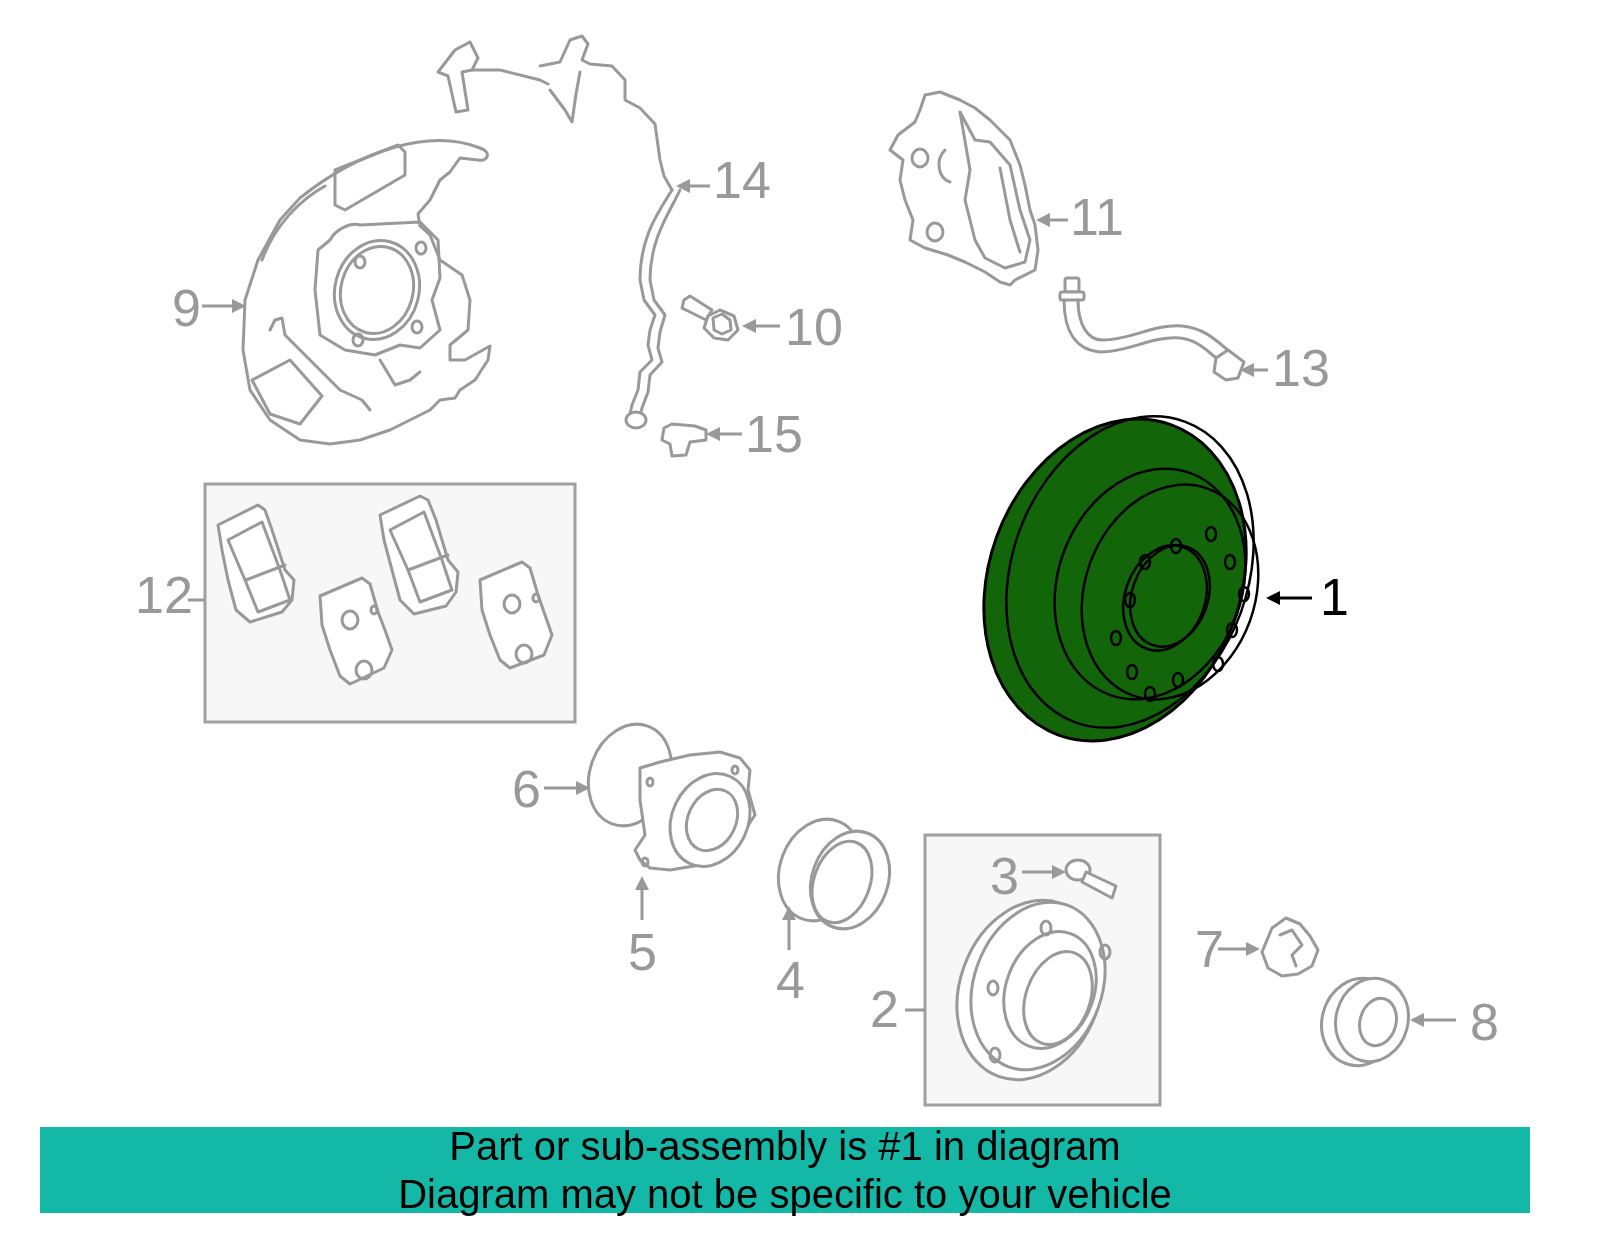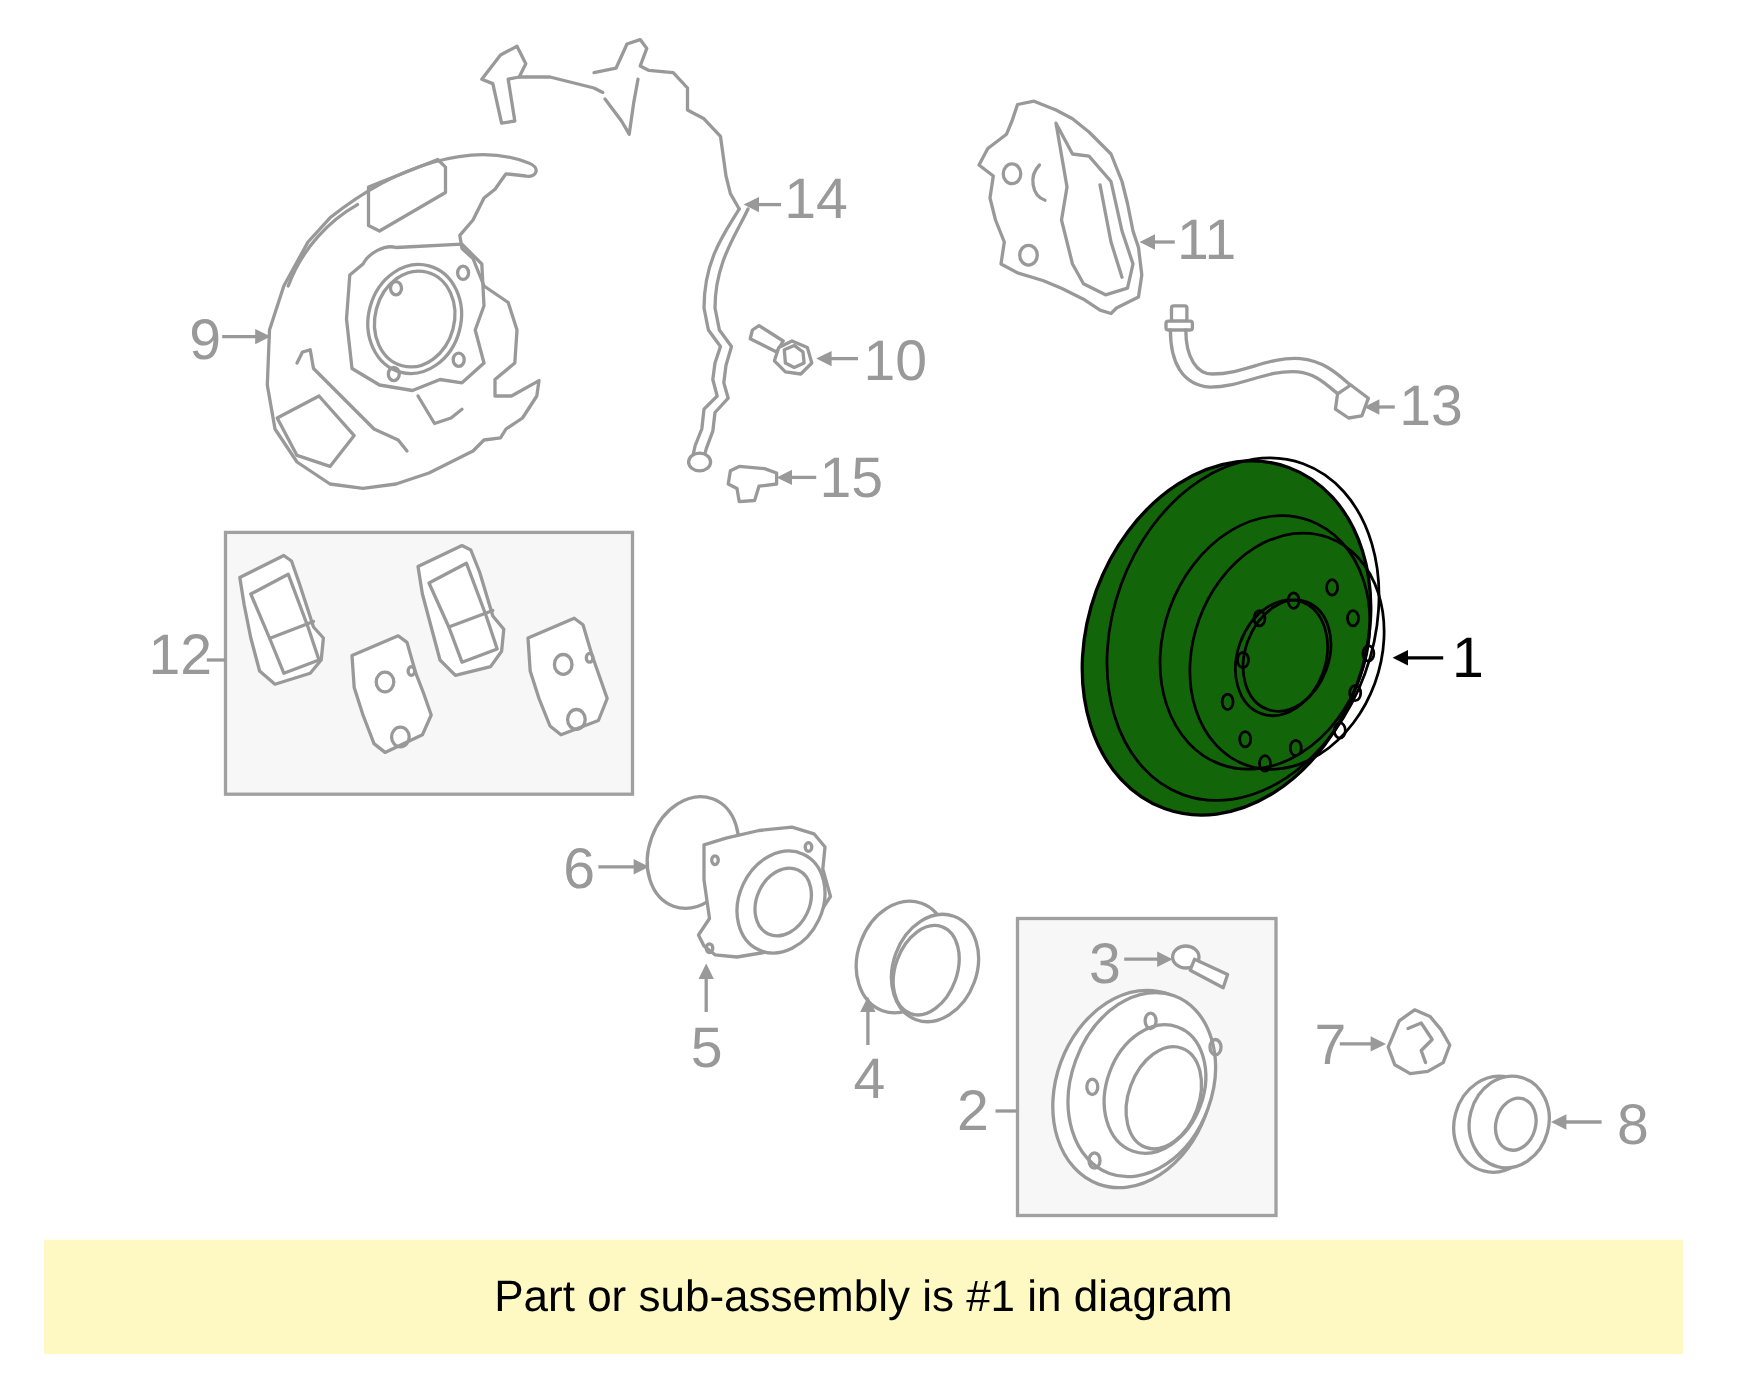--- a/index.html
+++ b/index.html
@@ -9,21 +9,21 @@
   .part-fill { fill: #ffffff; stroke: #999999; stroke-width: 3; stroke-linejoin: round; }
   .callout { font-family: "Liberation Sans", sans-serif; font-size: 52px; fill: #999999; }
   .callout.active { fill: #000000; }
   .leader { stroke: #999999; stroke-width: 3; fill: none; }
   .leader.active { stroke: #000000; }
   .arrowhead { fill: #999999; }
   .arrowhead.active { fill: #000000; }
   .group-box { fill: #f7f7f7; stroke: #a0a0a0; stroke-width: 3; }
   .rotor { fill: #126609; stroke: #000000; stroke-width: 3; }
   .rotor-line { fill: none; stroke: #000000; stroke-width: 2.5; }
-  #banner { position: absolute; left: 40px; top: 1127px; width: 1490px; height: 104px; background: #fef9c3; display: flex; flex-direction: column; align-items: center; justify-content: center; }
+  #banner { position: absolute; left: 40px; top: 1127px; width: 1490px; height: 86px; background: #14b8a6; display: flex; flex-direction: column; align-items: center; justify-content: center; }
   #banner div { color: #000000; font-family: "Liberation Sans", sans-serif; font-size: 40px; line-height: 48px; white-space: nowrap; }
 </style>
 </head>
 <body>
 
 <svg id="diagram" viewBox="0 0 1600 1249" xmlns="http://www.w3.org/2000/svg">
 
   <g>
     <path class="part-fill" d="M300,198 C360,150 430,128 480,148 C492,152 488,162 478,160 L460,158 L450,172 L440,180 L430,200 L418,214 L420,226 L430,235 L440,260 L462,275 L470,300 L468,330 L450,345 L450,360 L465,360 L490,346 L488,360 L475,380 L460,390 L455,398 L440,400 L430,410 L410,420 L390,430 L360,440 L330,444 L300,440 L270,420 L250,390 L243,350 L245,300 L258,260 L280,220 Z"></path>
     <path class="part-line" d="M262,260 C275,225 300,200 325,186"></path>
@@ -206,13 +206,14 @@
     <ellipse class="part-fill" cx="1372" cy="1020" rx="36" ry="42" transform="rotate(15 1372 1020)"></ellipse>
     <ellipse class="part-line" cx="1378" cy="1022" rx="18" ry="24" transform="rotate(15 1378 1022)"></ellipse>
   </g>
   <text class="callout" x="1470" y="1040">8</text>
   <line class="leader" x1="1420" y1="1020" x2="1456" y2="1020"></line>
   <polygon class="arrowhead" points="1410,1020 1424,1013 1424,1027"></polygon>
 </svg>
 
 <div id="banner">
   <div>Part or sub-assembly is #1 in diagram</div>
+  <div>Diagram may not be specific to your vehicle</div>
 </div>
 
 </body></html>

